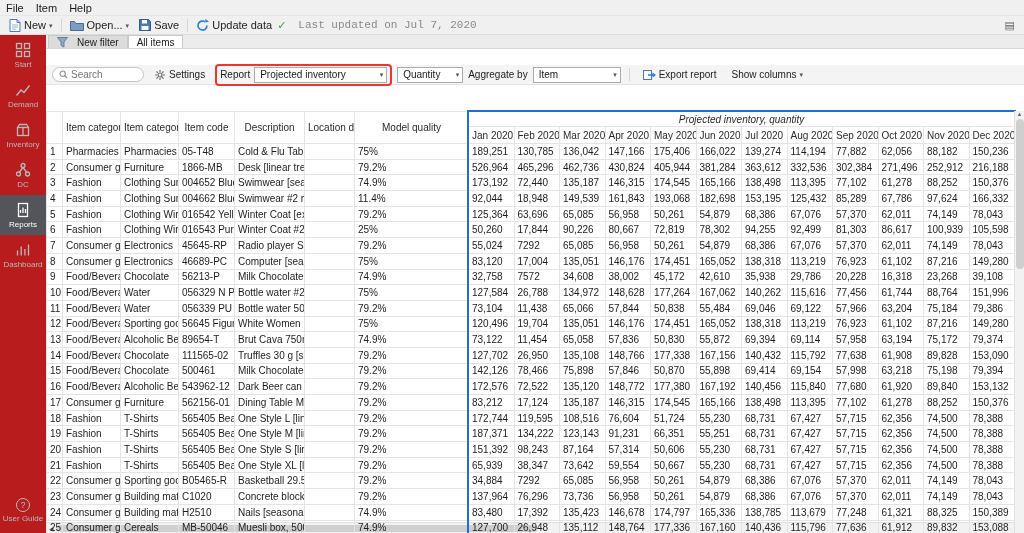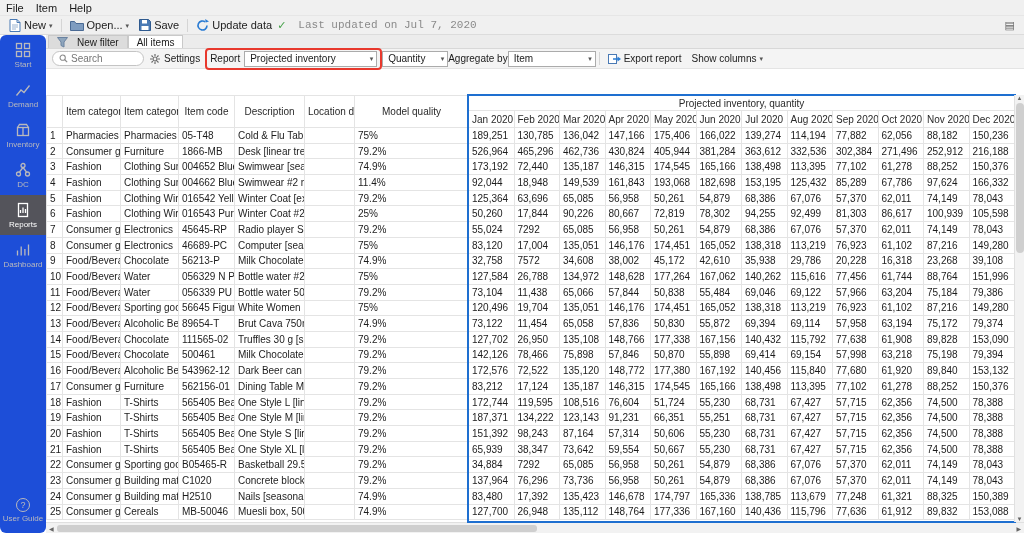--- a/index.html
+++ b/index.html
@@ -12,42 +12,42 @@
 
   .toolbar { height:19px; background:#f0f0f0; display:flex; align-items:center; font-size:11px; padding:0 4px; border-bottom:1px solid #dcdcdc; }
   .tbtn { display:flex; align-items:center; gap:3px; padding:1px 5px; background:none; border:none; font:inherit; color:#222; cursor:default; white-space:nowrap; }
   .caret { font-size:7px; color:#555; line-height:1; }
   .tsep { width:1px; height:13px; background:#d5d5d5; margin:0 3px; }
   .updated { color:#8a8a8a; margin-left:12px;font-family:Liberation Mono, monospace; }
   .green { color:#43a047; font-size:11px; }
   .tool-right { margin-left:auto; color:#666; font-size:11px; }
 
   .body-row { flex:1; display:flex; min-height:0; }
-  .sidebar { width:46px; background:#1d4ed8; display:flex; flex-direction:column; color:#b9b9bd; flex-shrink:0;border-radius:6px; }
+  .sidebar { width:46px; background:#b91c1c; display:flex; flex-direction:column; color:#b9b9bd; flex-shrink:0; }
   .side-item { display:flex; flex-direction:column; align-items:center; gap:2px; padding:7px 0 6px; font-size:8px; cursor:pointer; }
   .side-item.active { background:#54545b; color:#fff; }
   .side-item svg { stroke:currentColor; fill:none; stroke-width:1.3; }
   .side-spacer { flex:1; }
 
   .main { flex:1; display:flex; flex-direction:column; min-width:0; background:#fff; }
   .tabrow { height:14px; background:#ececec; display:flex; align-items:flex-end; font-size:10px; border-bottom:1px solid #d8d8d8; padding-left:2px; }
   .tab { display:flex; align-items:center; gap:9px; padding:0 8px; background:#dcdcdc; border:1px solid #c9c9c9; border-bottom:none; height:13px; cursor:default; }
   .tab.active { background:#fff; }
 
-  .filterbar { height:20px; background:#f4f4f4; display:flex; align-items:center; font-size:10px; padding:0 6px; border-bottom:1px solid #e4e4e4; }
+  .filterbar { height:20px; background:#f4f4f4; display:flex; align-items:center; font-size:10px; gap:5px; padding:0 6px; border-bottom:1px solid #e4e4e4;margin-top:16px; }
   .search { display:flex; align-items:center; gap:3px; background:#fff; border:1px solid #c4c4c4; border-radius:8px; height:15px; padding:0 6px; width:92px; }
   .search input { border:none; outline:none; width:66px; font:inherit; font-size:10px; background:transparent; }
   .dd { display:flex; align-items:center; justify-content:space-between; background:#fff; border:1px solid #ababab; height:16px; padding:0 3px 0 5px; gap:6px; cursor:default; white-space:nowrap; }
   .red-box { display:flex; align-items:center; gap:4px; border:2px solid #e8382d; border-radius:4px; padding:1px 3px; }
 
   .table-zone { flex:1; position:relative; padding:26px 0 0 0; min-height:0; }
   table.grid { border-collapse:collapse; table-layout:fixed; width:968px; font-size:10px; }
   .grid th, .grid td { border:1px solid #e4e4e4; overflow:hidden; white-space:nowrap; padding:0 3px; font-weight:normal; text-align:left; }
   .grid thead th { text-align:center; color:#2a2a2a; background:#fff; }
-  .grid .group-h { height:15px; }
+  .grid .group-h { height:15px;font-style:italic; }
   .grid .mh { height:17px;text-align:center; }
   .grid tbody td { height:15.7px; color:#1c1c1c; }
   .c-num { color:#444; }
   .c-code { color:#1a5dba; }
 
   .blue-overlay { position:absolute; left:421px; top:25px; width:549px; height:429px; border:2px solid #1e6fd0; pointer-events:none; }
 
   .vscroll { position:absolute; right:0; top:26px; width:10px; height:427px; background:#f2f2f2; border-left:1px solid #e0e0e0; display:flex; flex-direction:column; align-items:center; font-size:6px; color:#666; }
   .vthumb { width:8px; height:150px; background:#cfcfcf; border-radius:4px; margin-top:2px; }
   .hscroll { height:11px; background:#f2f2f2; border-top:1px solid #e0e0e0; display:flex; align-items:center; font-size:6px; color:#666; padding:0 3px; gap:3px; }

